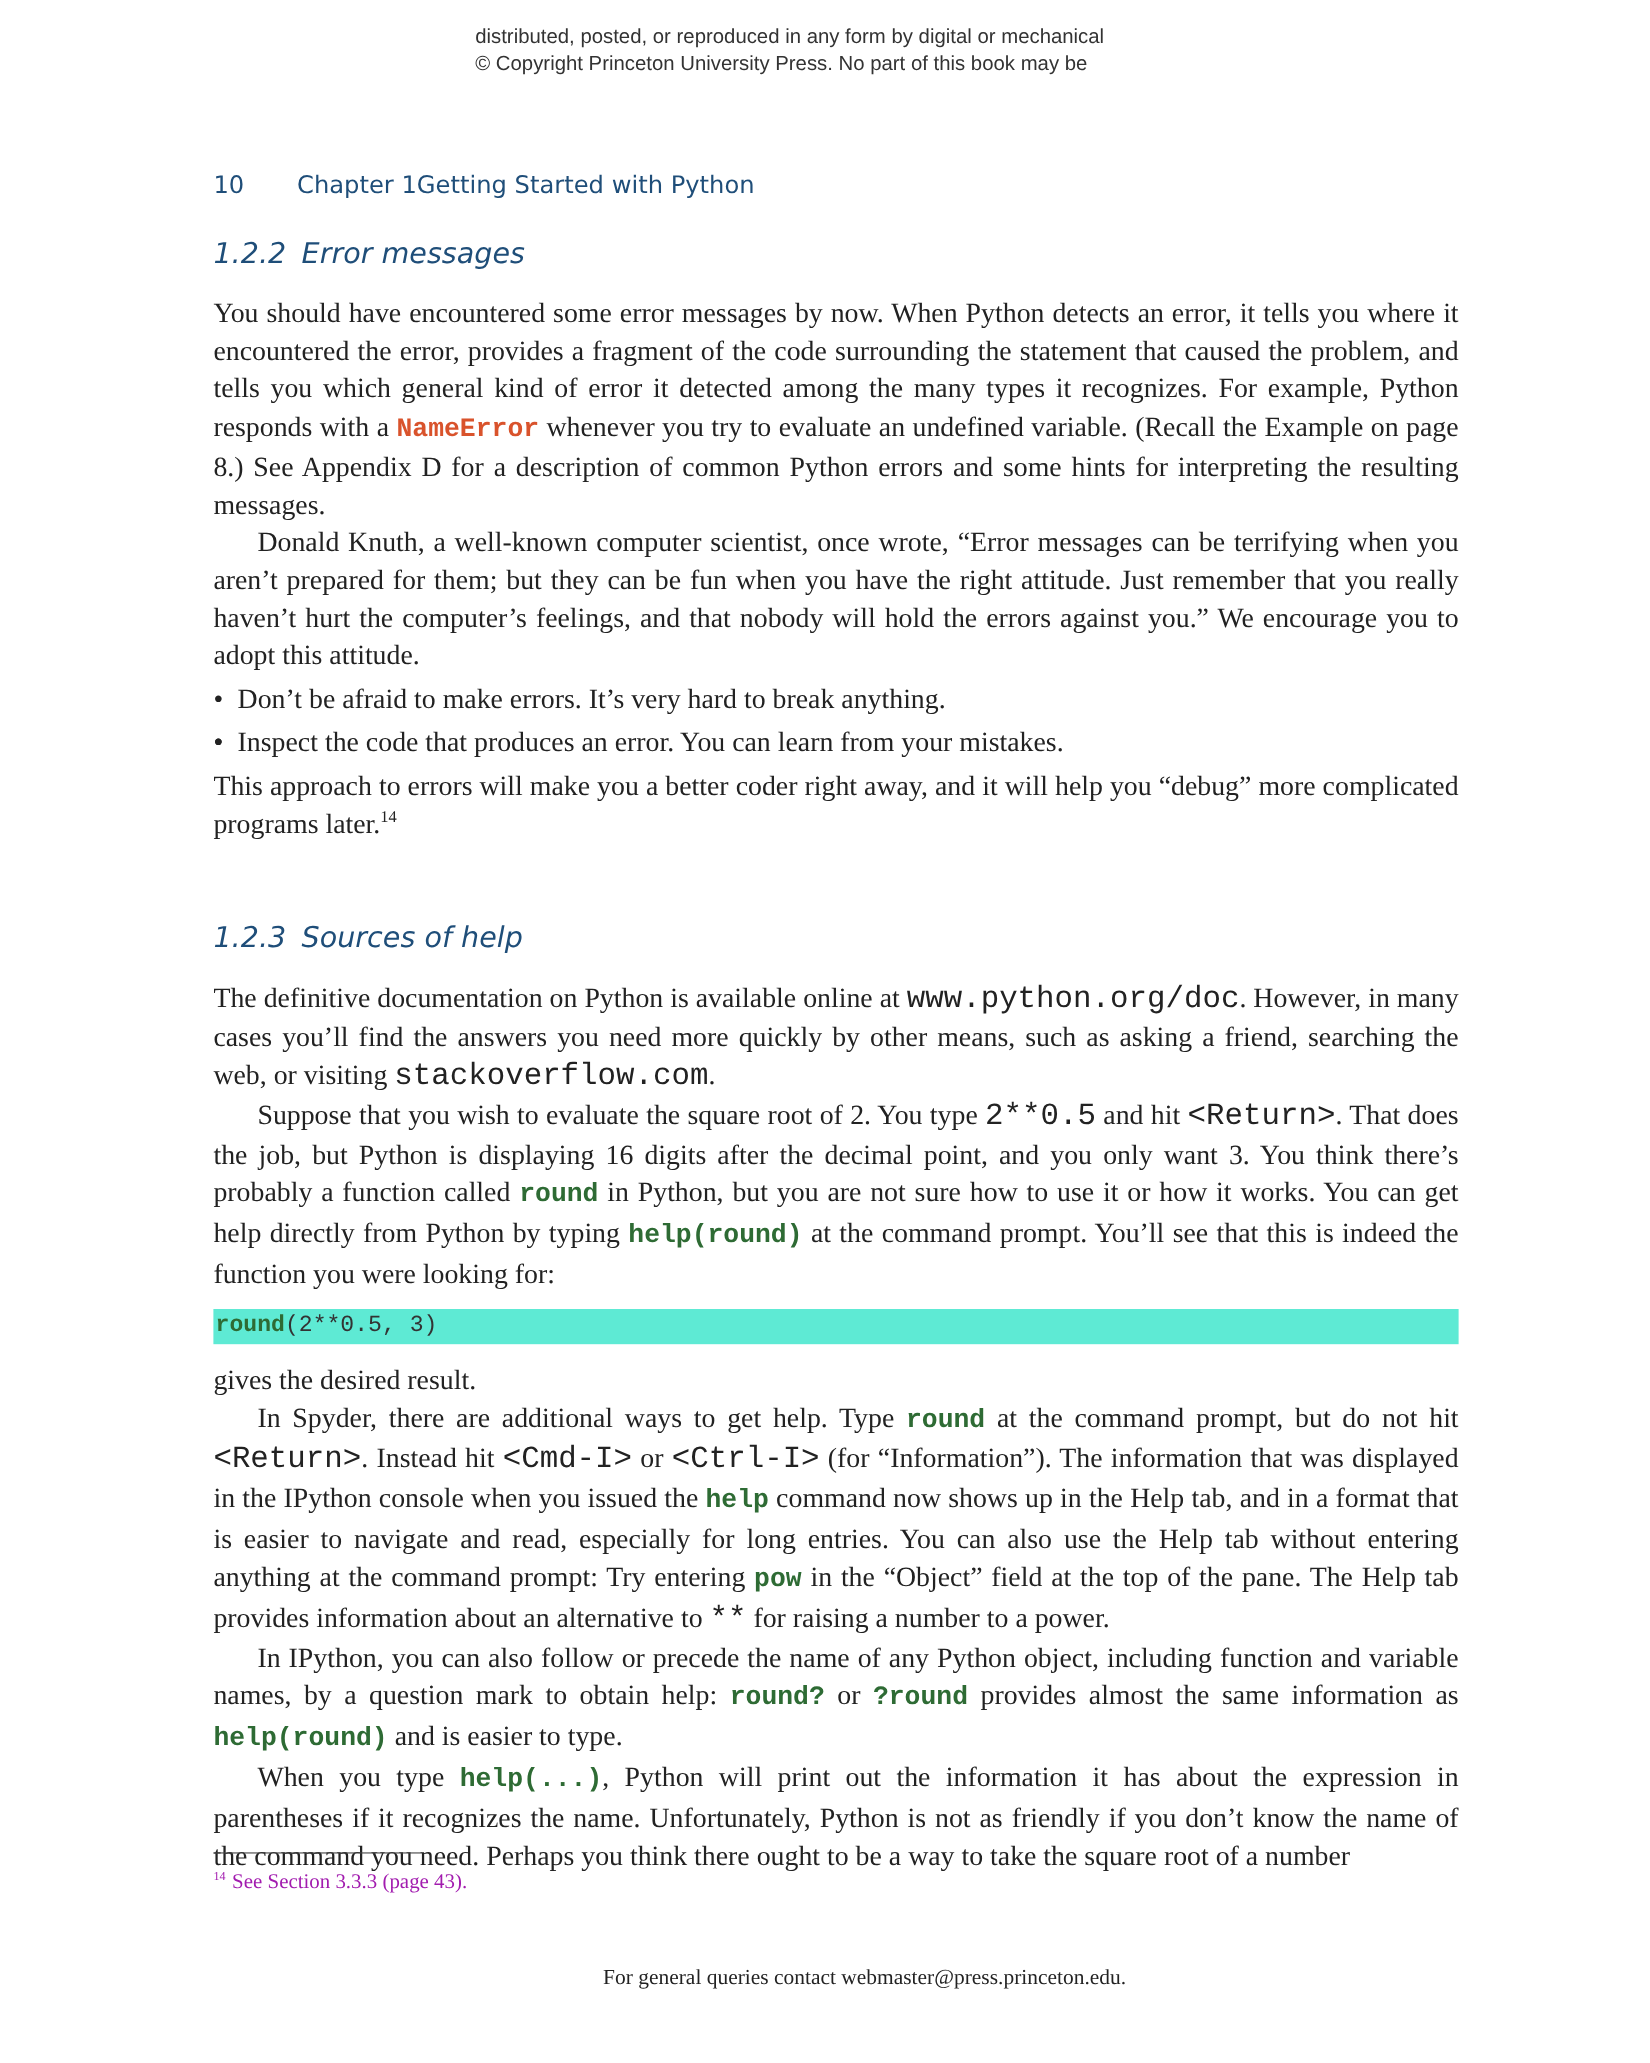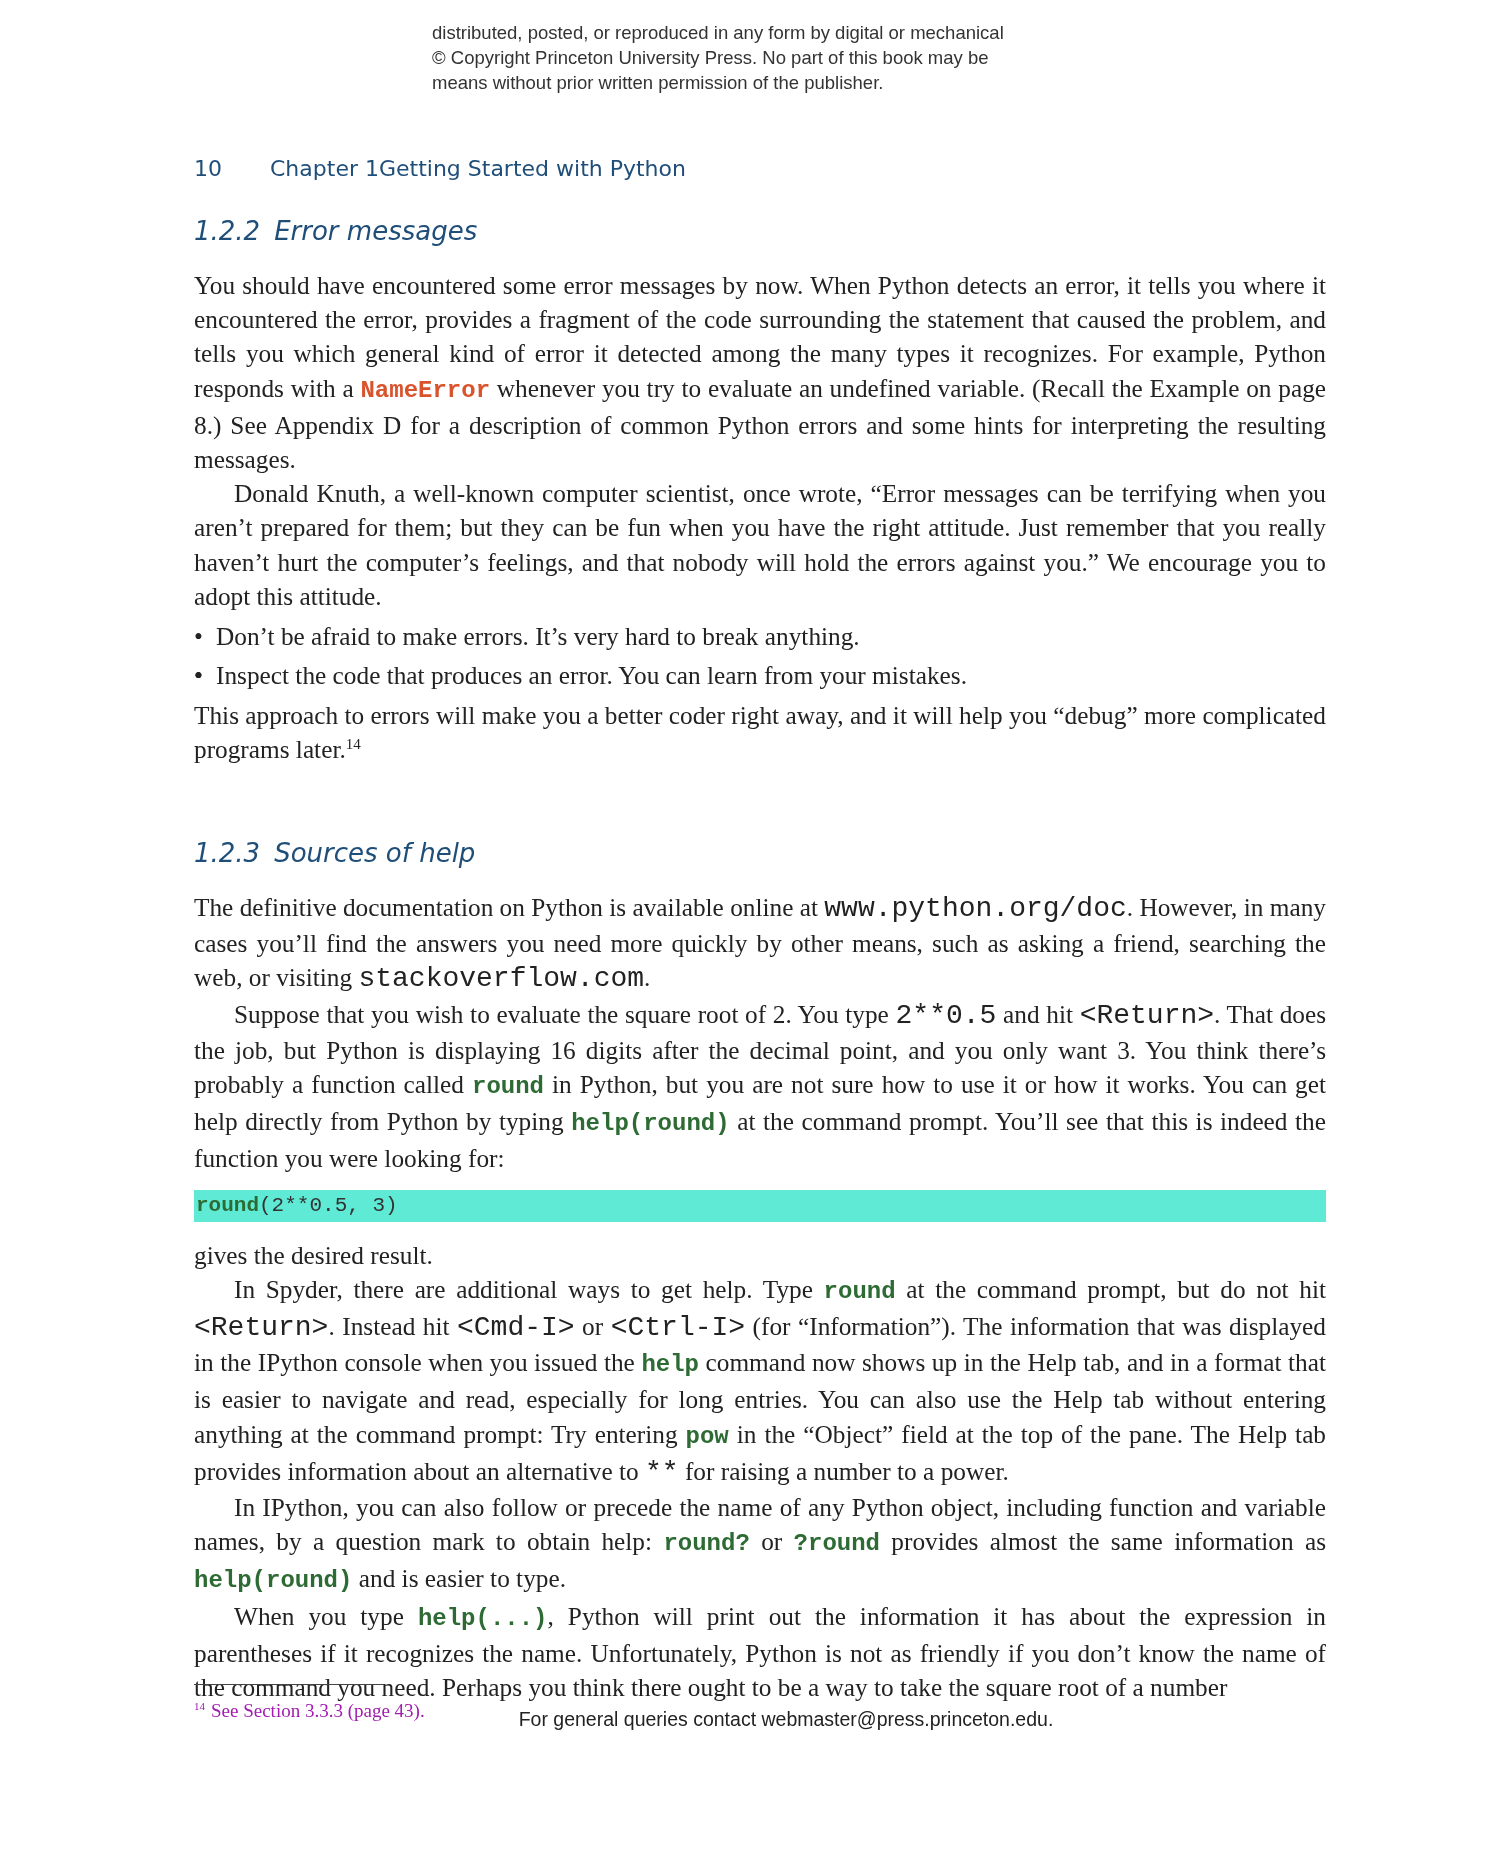--- a/index.html
+++ b/index.html
@@ -38,31 +38,30 @@
     font-family: "Liberation Mono", monospace; font-size: 21px; line-height: 32px; color: #333;
   }
   .code-block .fn { color: #2e6b34; font-weight: bold; }
   .footnote-rule { position: absolute; left: 194px; top: 1684px; width: 190px; border-top: 1.5px solid #444; }
   .footnote {
     position: absolute; left: 194px; top: 1700px;
     font-family: "Liberation Serif", serif; font-size: 19px; color: #a21caf;
   }
   .footnote sup { font-size: 11px; margin-right: 6px; }
   .footer {
-    position: absolute; left: 0; width: 1500px; top: 1708px; text-align: center;
-    font-family: Liberation Sans, sans-serif; font-size: 19.5px; color: #222; padding-left: 72px; box-sizing: border-box;
+    position: absolute; left: 0; width: 1500px; top: 1788px; text-align: center;
+    font-family: Liberation Serif, serif; font-size: 19.5px; color: #222; padding-left: 72px; box-sizing: border-box;
   }
 </style>
 </head>
 <body>
 
 <div class="copyright">
   <div>distributed, posted, or reproduced in any form by digital or mechanical</div>
   <div><span>©</span> <span>Copyright Princeton University Press. No part of this book may be</span></div>
-  <div>means without prior written permission of the publisher.</div>
 </div>
 
 <div class="running-head">
   <span class="pagenum">10</span><span class="chap">Chapter 1</span><span>Getting Started with Python</span>
 </div>
 
 <h2 class="section-heading" style="top:216px;">
   <span class="num">1.2.2</span><span>Error messages</span>
 </h2>
 

